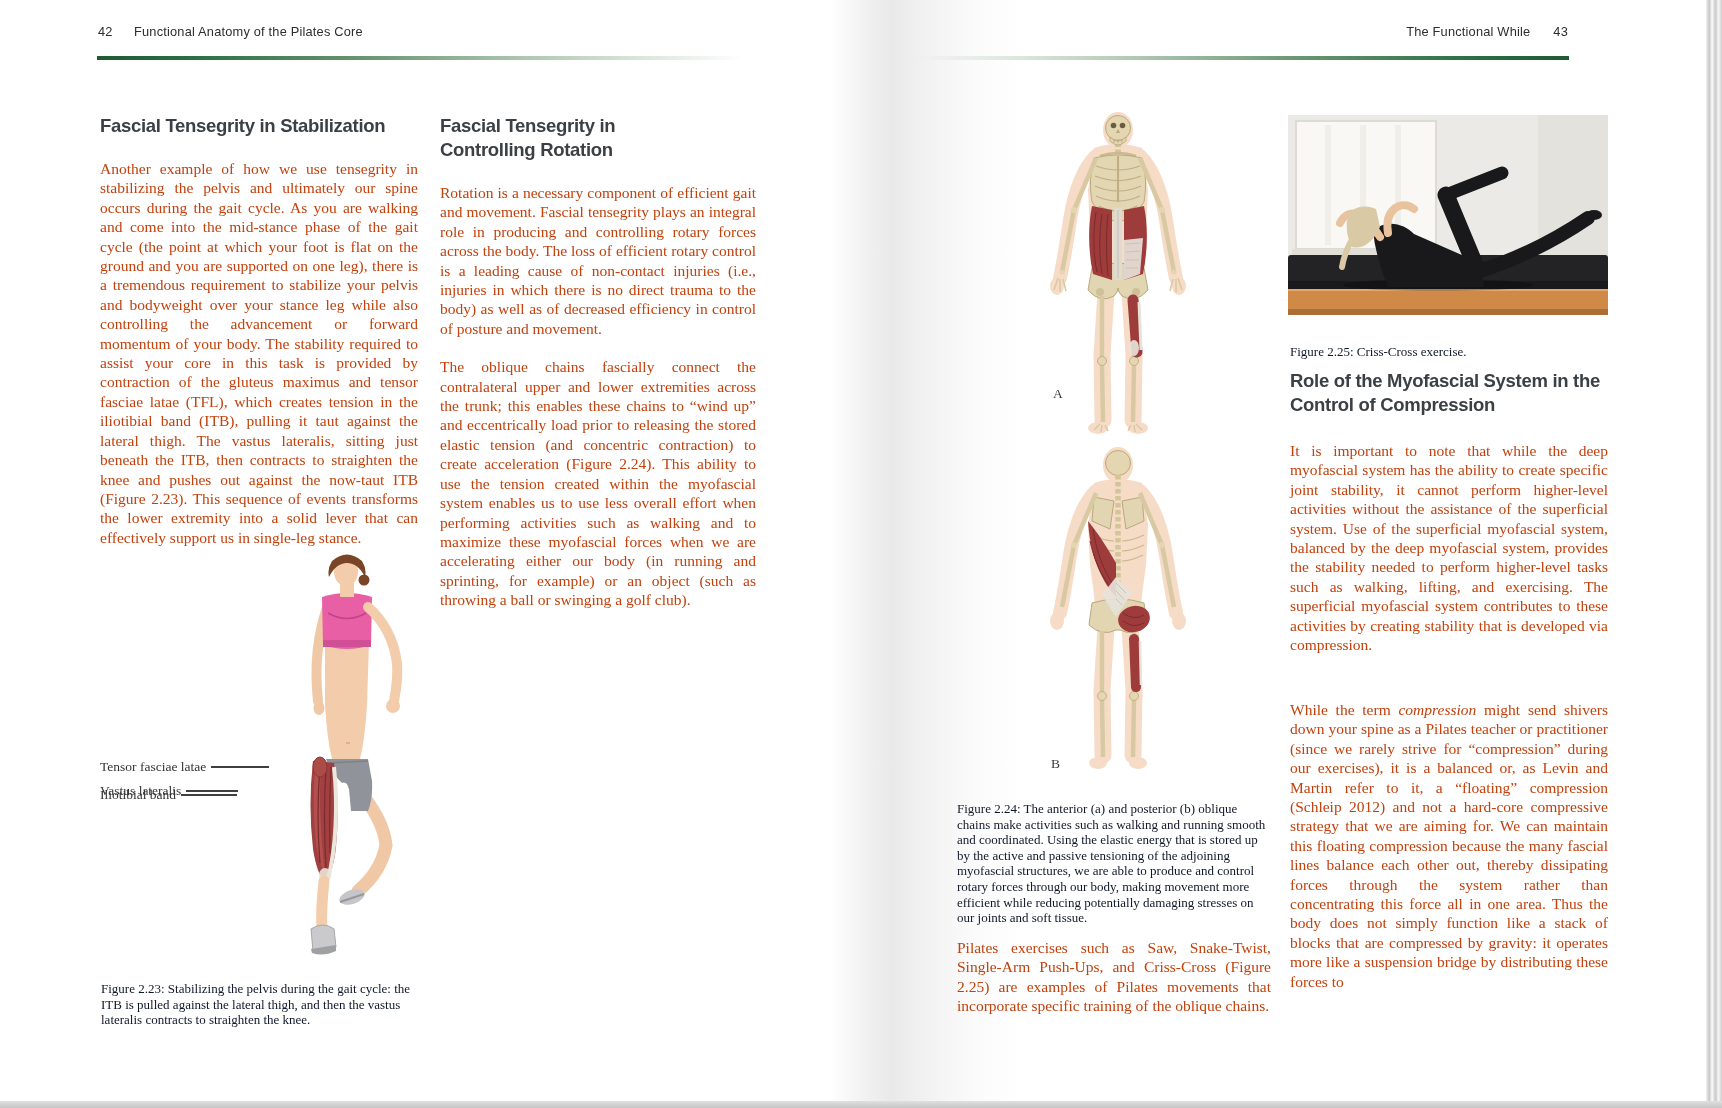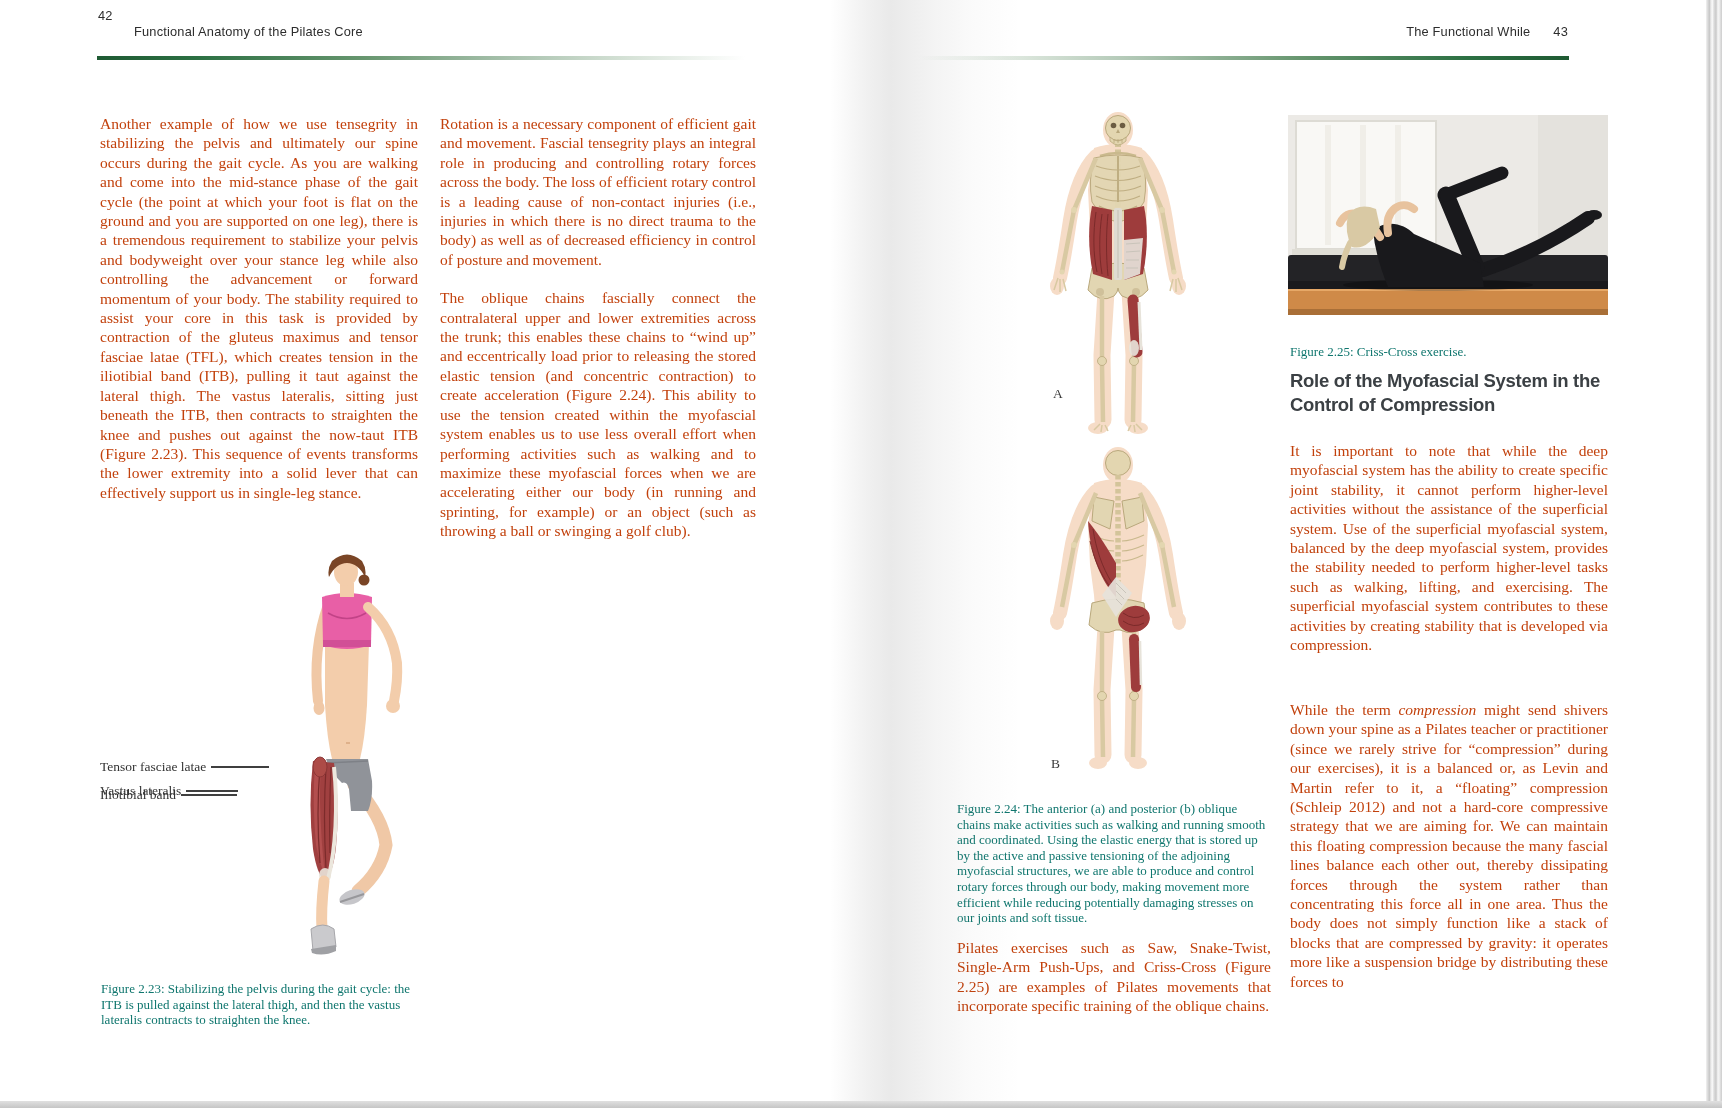--- a/index.html
+++ b/index.html
@@ -26,21 +26,21 @@
     font-family:"Liberation Sans", sans-serif;
     font-weight:bold; font-size:18.5px; line-height:24px;
     letter-spacing:-.3px; color:#3b4044; margin:0 0 21px 0;
   }
   .nowrap { white-space:nowrap; }
   .bodycol p {
     font-size:15.5px; line-height:19.4px; text-align:justify;
     margin:0 0 19px 0; color:#c2410c;
   }
   .caption {
-    font-size:13px; line-height:15.6px; color:#0f766e; text-align:left;
+    font-size:13px; line-height:15.6px; color:#0f172a; text-align:left;
   }
   .anno { position:absolute; height:18px; display:flex; align-items:center; justify-content:flex-start; }
   .anno-text { font-size:13.5px; color:#333; padding-right:5px; white-space:nowrap; }
   .anno-line { height:1.5px; background:#3f3f3f; flex:0 0 auto; }
   .figletter { font-size:13.5px; color:#3a3a3a; }
   .gutter-shadow {
     left:830px; top:0; width:190px; height:1108px; pointer-events:none;
     background:linear-gradient(90deg, rgba(110,110,110,0) 0%, rgba(110,110,110,.10) 20%,
       rgba(110,110,110,.15) 32%, rgba(110,110,110,.08) 55%, rgba(110,110,110,.03) 75%, rgba(110,110,110,0) 100%);
   }
@@ -50,29 +50,31 @@
   }
   .page-edge-bottom {
     left:0; top:1101px; width:1722px; height:7px;
     background:linear-gradient(to bottom,#e0e0e0,#c5c5c5);
   }
 </style>
 </head>
 <body>
 
 <div>
-  <span class="abs runhead" style="left:98px; top:8px;">42</span>
+  <span class="abs runhead" style="left:98px; top:24px;">42</span>
   <span class="abs runhead" style="left:134px; top:24px;">Functional Anatomy of the Pilates Core</span>
   <div class="abs rule rule-left" style="left:97px; top:56px; width:668px;"></div>
 
   <section class="abs bodycol" style="left:100px; top:114px; width:318px;">
+    <h2 class="colhead nowrap">Fascial Tensegrity in Stabilization</h2>
     <p>Another example of how we use tensegrity in stabilizing the pelvis and ultimately our spine occurs during the gait cycle. As you are walking and come into the mid-stance phase of the gait cycle (the point at which your foot is flat on the ground and you are supported on one leg), there is a tremendous requirement to stabilize your pelvis and bodyweight over your stance leg while also controlling the advancement or forward momentum of your body. The stability required to assist your core in this task is provided by contraction of the gluteus maximus and tensor fasciae latae (TFL), which creates tension in the iliotibial band (ITB), pulling it taut against the lateral thigh. The vastus lateralis, sitting just beneath the ITB, then contracts to straighten the knee and pushes out against the now-taut ITB (Figure 2.23). This sequence of events transforms the lower extremity into a solid lever that can effectively support us in single-leg stance.</p>
   </section>
 
   <section class="abs bodycol" style="left:440px; top:114px; width:316px;">
+    <h2 class="colhead" style="width:250px;">Fascial Tensegrity in Controlling Rotation</h2>
     <p>Rotation is a necessary component of efficient gait and movement. Fascial tensegrity plays an integral role in producing and controlling rotary forces across the body. The loss of efficient rotary control is a leading cause of non-contact injuries (i.e., injuries in which there is no direct trauma to the body) as well as of decreased efficiency in control of posture and movement.</p>
     <p>The oblique chains fascially connect the contralateral upper and lower extremities across the trunk; this enables these chains to “wind up” and eccentrically load prior to releasing the stored elastic tension (and concentric contraction) to create acceleration (Figure 2.24). This ability to use the tension created within the myofascial system enables us to use less overall effort when performing activities such as walking and to maximize these myofascial forces when we are accelerating either our body (in running and sprinting, for example) or an object (such as throwing a ball or swinging a golf club).</p>
   </section>
 
   <svg class="abs" style="left:268px; top:553px;" width="168" height="412" viewBox="0 0 168 412">
 
     <path d="M86,232 C104,252 116,272 118,292 C114,314 102,328 90,338" fill="none" stroke="#f0c8a6" stroke-width="13" stroke-linecap="round"></path>
     <ellipse cx="84" cy="344" rx="13" ry="7" fill="#c6c6ca" transform="rotate(-18 84 344)"></ellipse>
     <path d="M72,349 L96,341" stroke="#97979b" stroke-width="2"></path>
 

